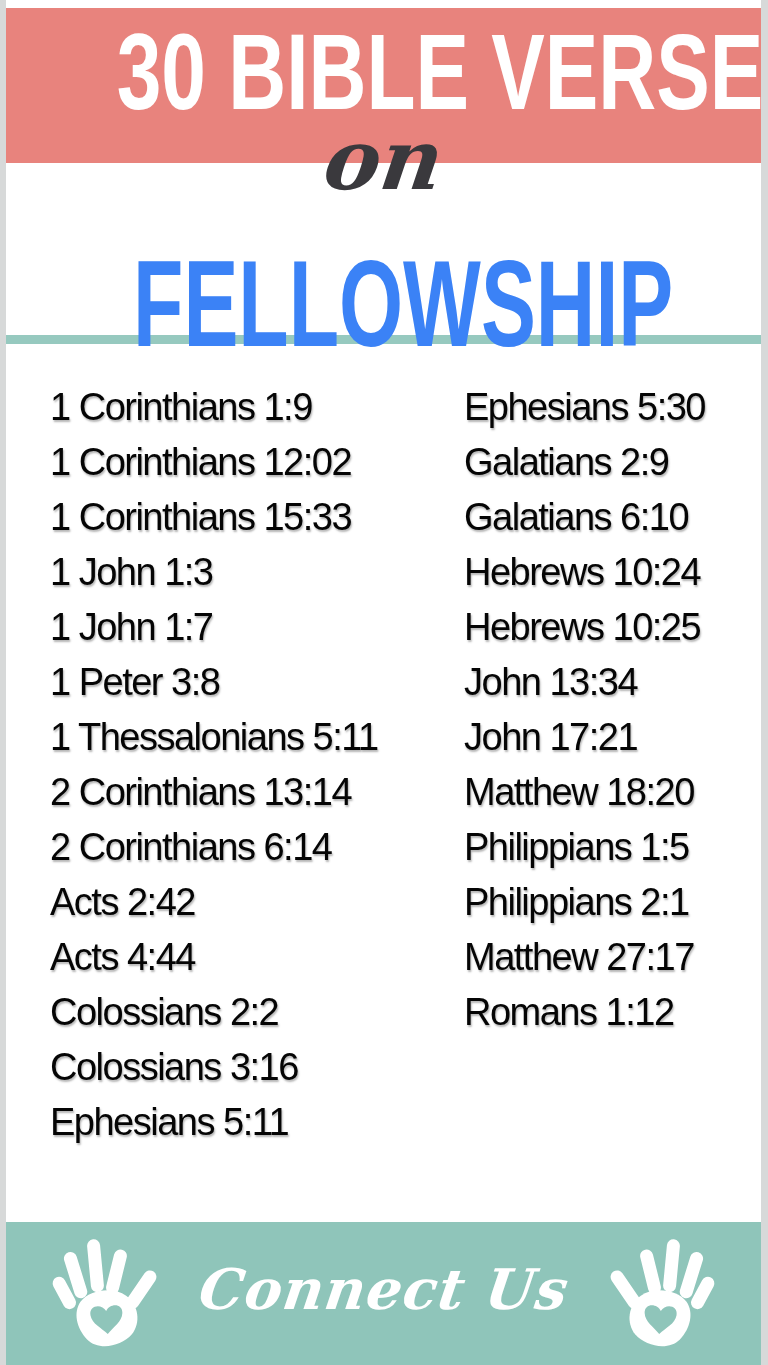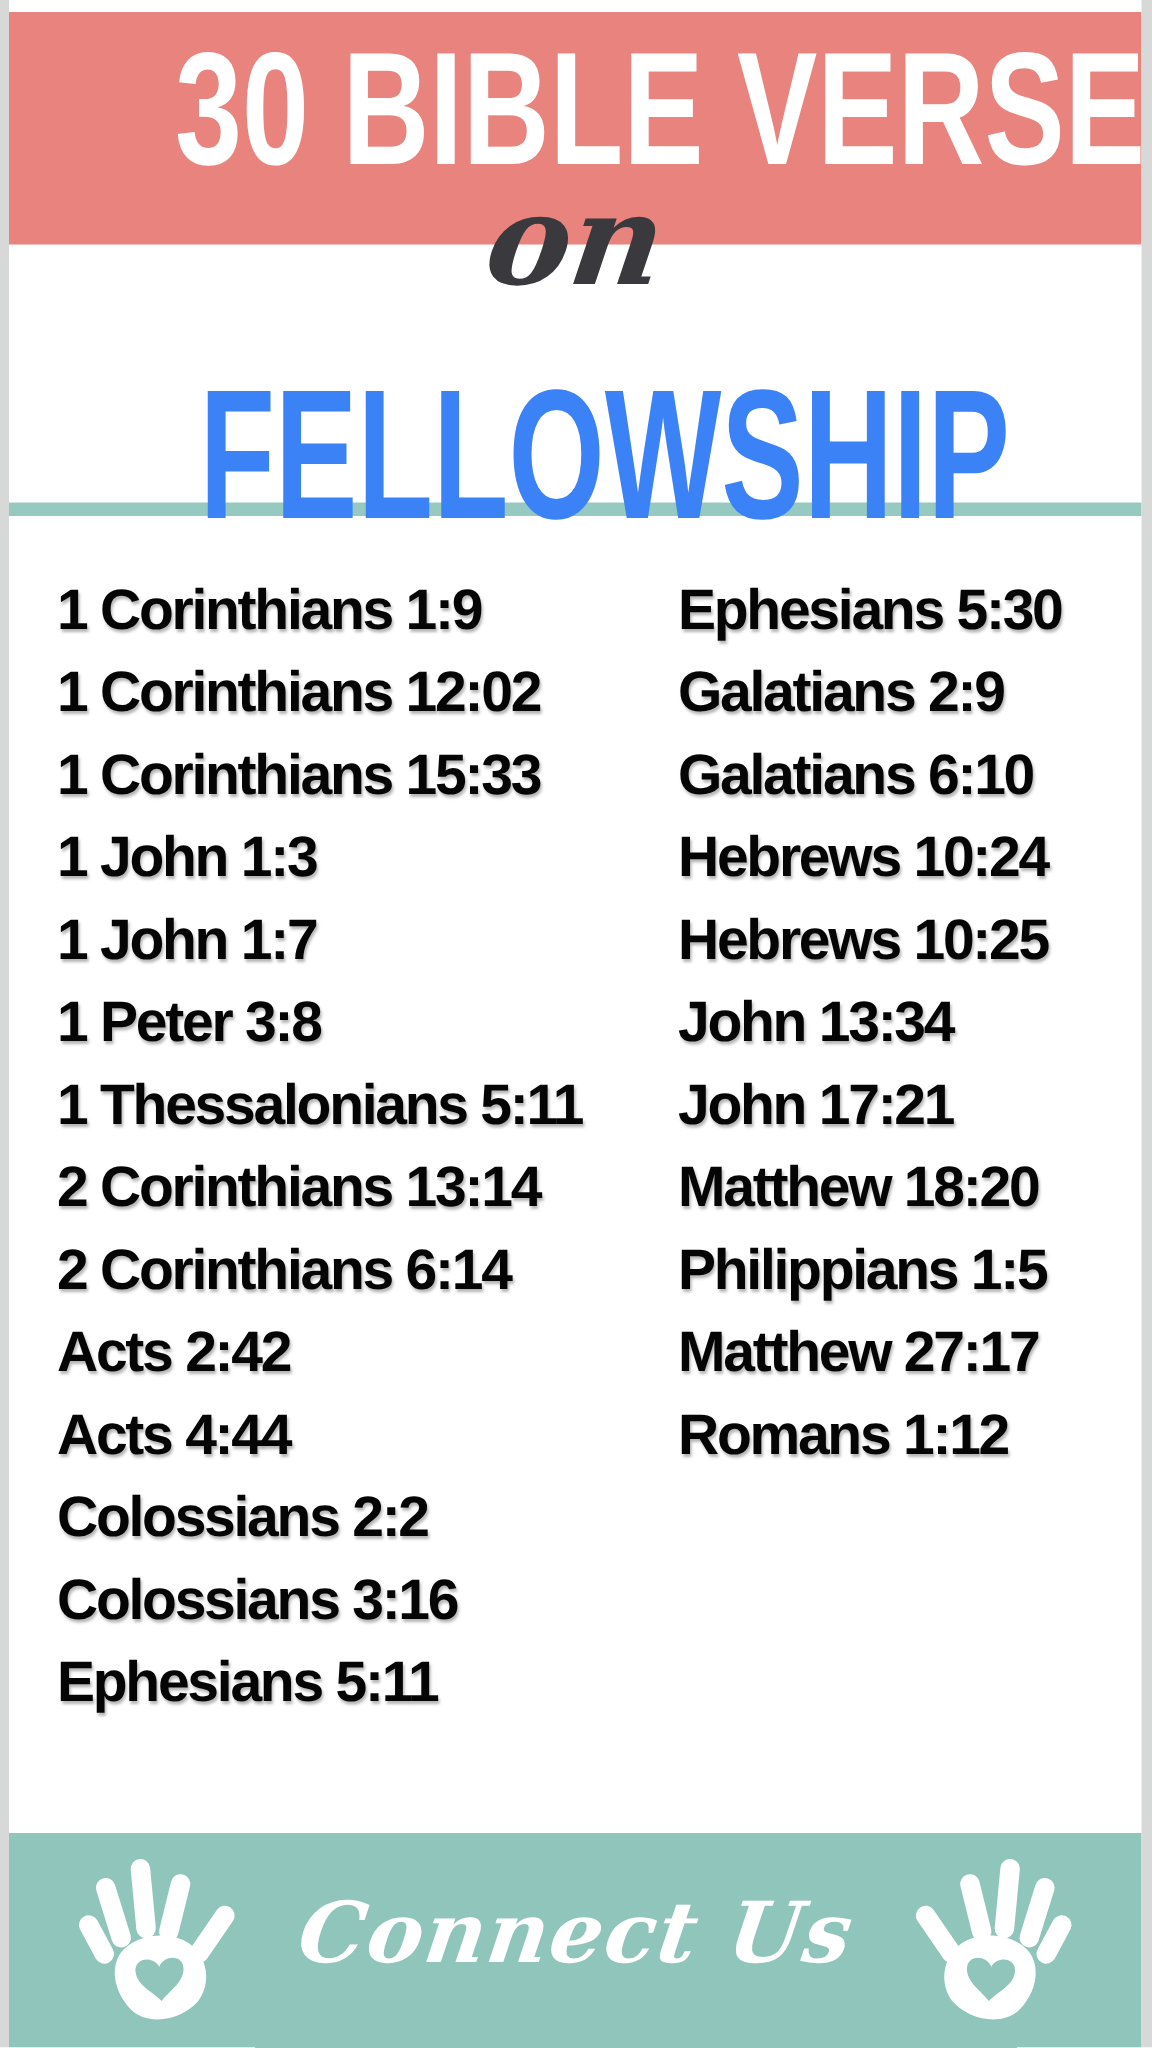--- a/index.html
+++ b/index.html
@@ -38,22 +38,23 @@
     position:absolute;top:335px;left:6px;right:7px;height:9px;
     background:#96C9BF;
   }
 
   .verse-area{position:absolute;top:380px;left:0;right:0;}
   .verse-col{position:absolute;top:0;}
   .verse-col-left{left:38px;}
   .verse-col-right{left:452px;text-align:right;}
   .verse-row{
     height:55px;display:flex;align-items:center;white-space:nowrap;
-    font-weight:bold;font-size:38px;letter-spacing:-1.5px;color:#050505;
+    font-weight:normal;font-size:38px;letter-spacing:-1.5px;color:#050505;
     text-shadow:1px 2px 2px rgba(90,90,90,0.45);
+    margin-left:12px;
   }
 
   .footer-band{
     position:absolute;top:1222px;left:6px;right:7px;bottom:0;
     background:#8FC5BA;display:flex;align-items:center;justify-content:center;
     gap:34px;
   }
   .brand-script{
     font-family:"DejaVu Serif", serif;font-style:italic;font-weight:bold;
     font-size:56px;color:#ffffff;transform:skewX(-8deg);
@@ -103,20 +104,21 @@
   <div class="verse-col verse-col-right">
       <div class="verse-row">Ephesians 5:30</div>
       <div class="verse-row">Galatians 2:9</div>
       <div class="verse-row">Galatians 6:10</div>
       <div class="verse-row">Hebrews 10:24</div>
       <div class="verse-row">Hebrews 10:25</div>
       <div class="verse-row">John 13:34</div>
       <div class="verse-row">John 17:21</div>
       <div class="verse-row">Matthew 18:20</div>
       <div class="verse-row">Philippians 1:5</div>
+      <div class="verse-row">Philippians 2:1</div>
       <div class="verse-row">Matthew 27:17</div>
       <div class="verse-row">Romans 1:12</div>
     </div>
 </div>
 
 <div class="footer-band">
   <svg class="hand hand-left" viewBox="0 0 110 112" xmlns="http://www.w3.org/2000/svg">
     <g stroke="#ffffff" stroke-width="13" stroke-linecap="round">
       <line x1="17" y1="62" x2="8" y2="42"></line>
       <line x1="29" y1="52" x2="21" y2="18"></line>

